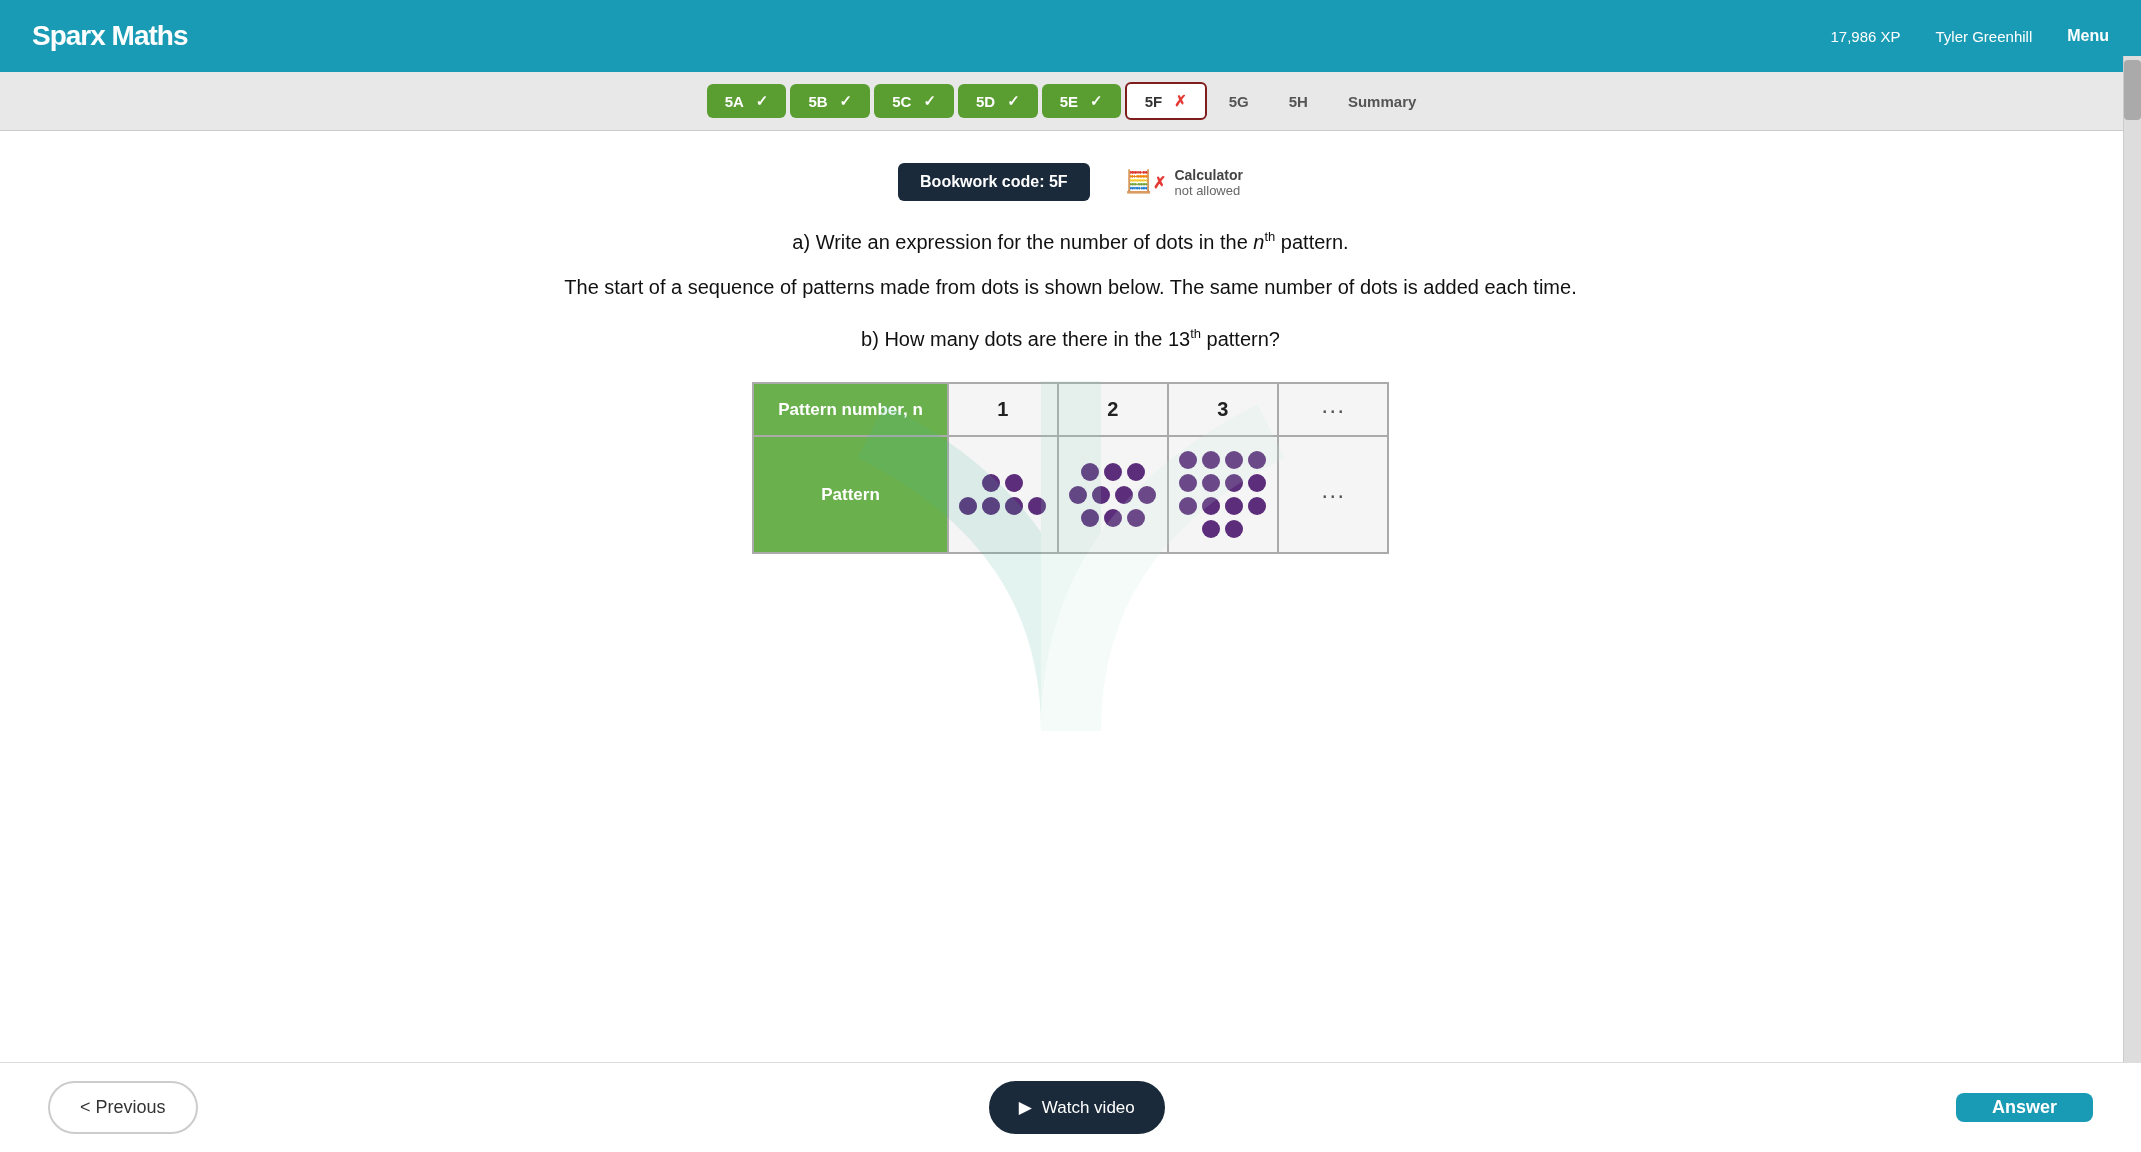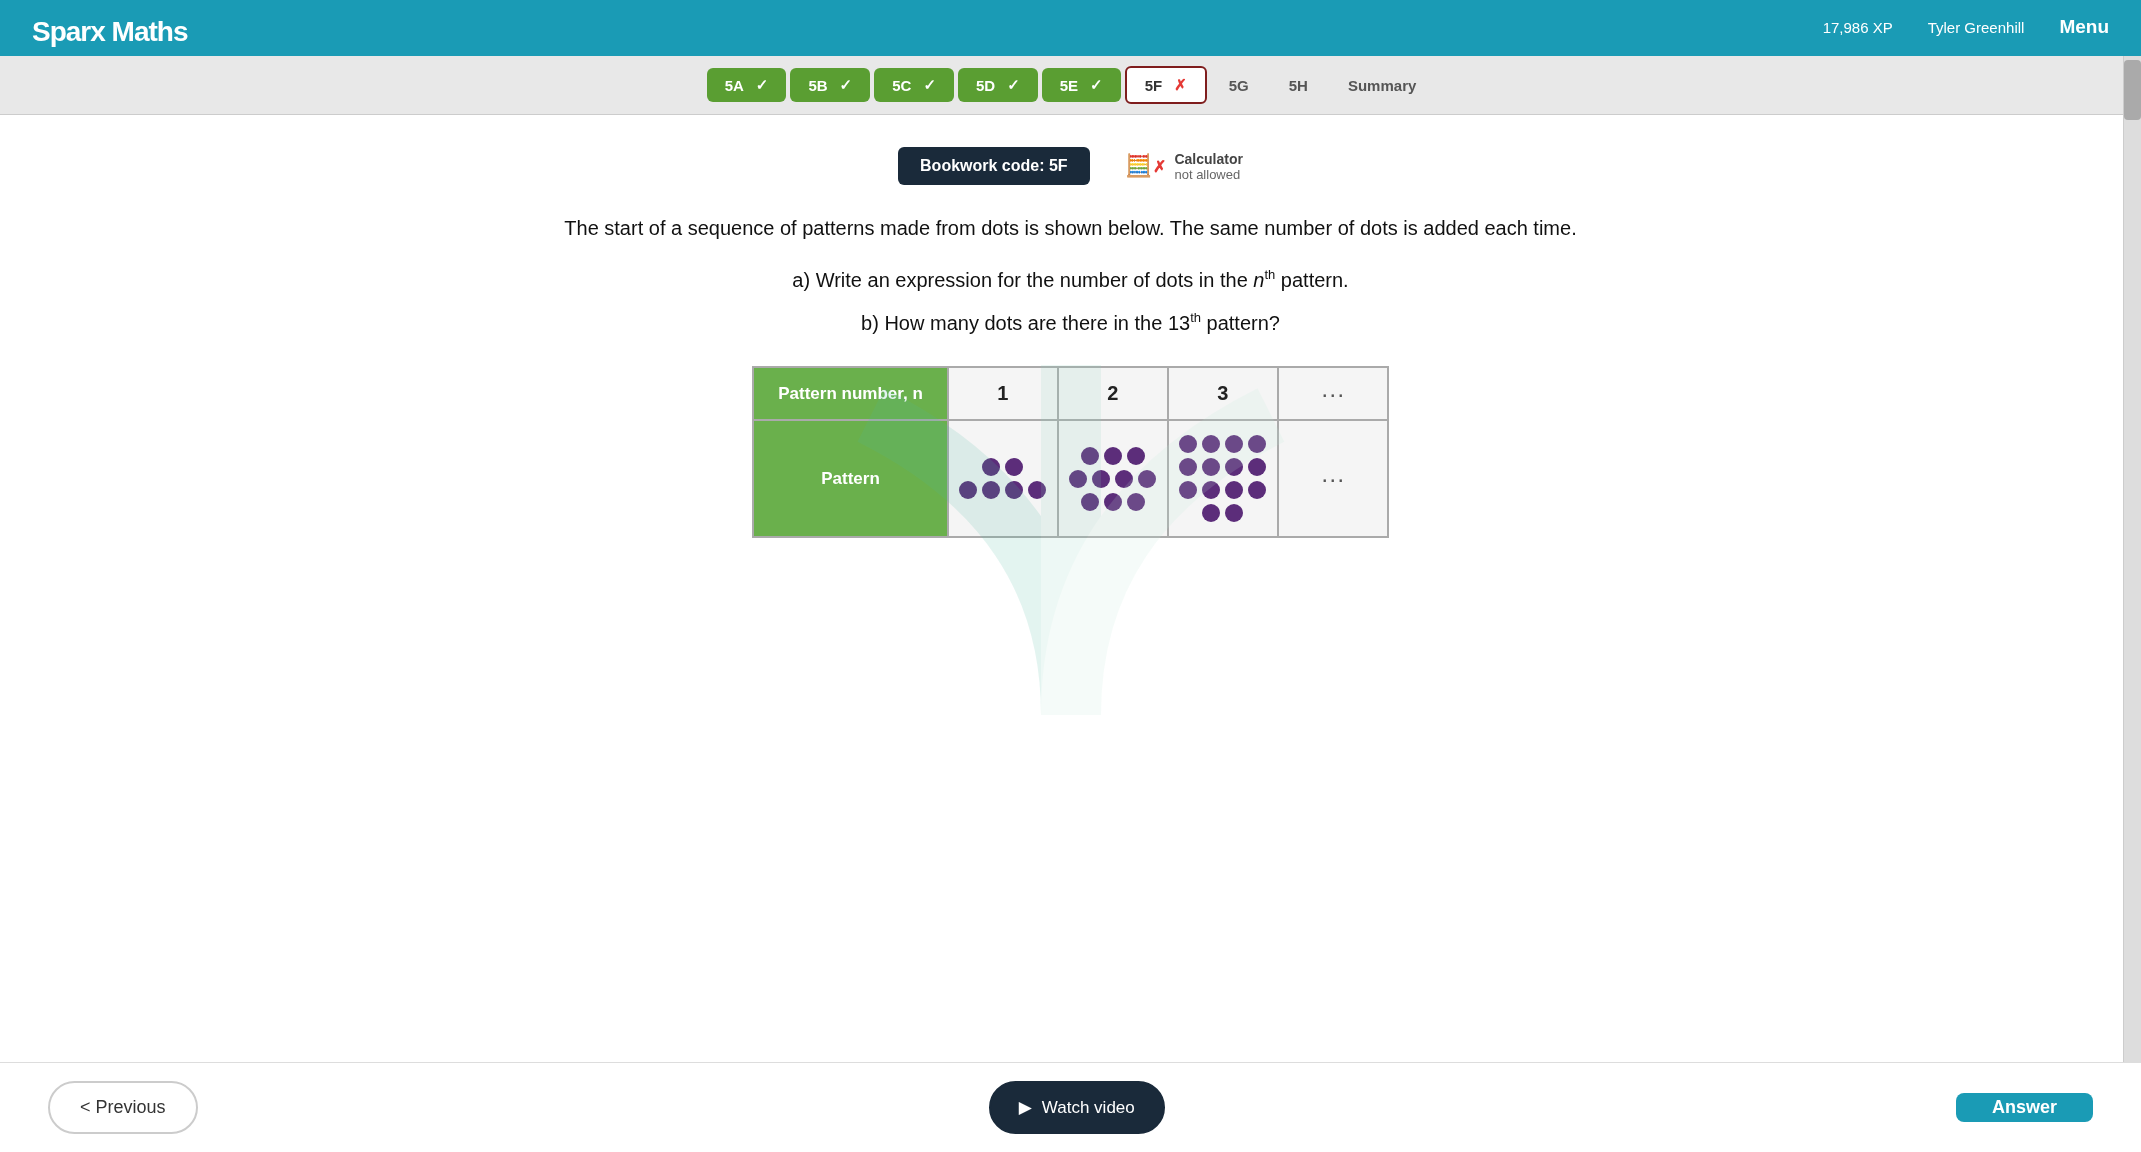--- a/index.html
+++ b/index.html
@@ -7,41 +7,41 @@
       font-family: 'Segoe UI', Arial, sans-serif;
       background: #f0f0f0;
       min-height: 100vh;
       overflow-x: hidden;
     }
 
     
     #header {
       background: #1a9bb5;
       display: flex;
-      align-items: flex-start;
+      align-items: center;
       justify-content: space-between;
-      padding: 16px 32px;
-      height: 56px;
+      padding: 7px 32px;
+      height: 72px;
     }
     #header-logo {
       color: white;
       font-size: 28px;
       font-weight: bold;
       letter-spacing: -1px;
     }
     #header-right {
       display: flex;
       align-items: center;
       gap: 35px;
       color: white;
       font-size: 15px;
     }
     #menu-btn {
       color: white;
-      font-size: 19px;
+      font-size: 16px;
       font-weight: bold;
       cursor: pointer;
       background: none;
       border: none;
     }
 
     
     #nav-tabs {
       background: #e8e8e8;
       display: flex;
@@ -318,25 +318,25 @@
     <div id="calc-info">
       <span style="font-size:22px;">🧮</span>
       <span class="x-icon" style="font-size:16px; margin-left:-8px; background:white;">✗</span>
       <div>
         <div style="font-size:14px; font-weight:600;">Calculator</div>
         <div style="font-size:13px; color:#666;">not allowed</div>
       </div>
     </div>
   </div>
 
-  <div id="question-text">The start of a sequence of patterns made from dots is shown below. The same number of dots is added each time.</div>
-
   <div id="question-a" style="text-align:center; font-size:20px; margin-bottom:18px;">
     <span>a) Write an expression for the number of dots in the </span><span style="font-style:italic;">n</span><sup>th</sup><span> pattern.</span>
   </div>
+
+  <div id="question-text">The start of a sequence of patterns made from dots is shown below. The same number of dots is added each time.</div>
 
   <div id="question-b" style="text-align:center; font-size:20px; margin-bottom:32px;">
     <span>b) How many dots are there in the 13</span><sup>th</sup><span> pattern?</span>
   </div>
 
   <div id="pattern-table-container">
     <table id="pattern-table">
       <tbody>
           <tr>
         <td class="header-cell">Pattern number, n</td>

